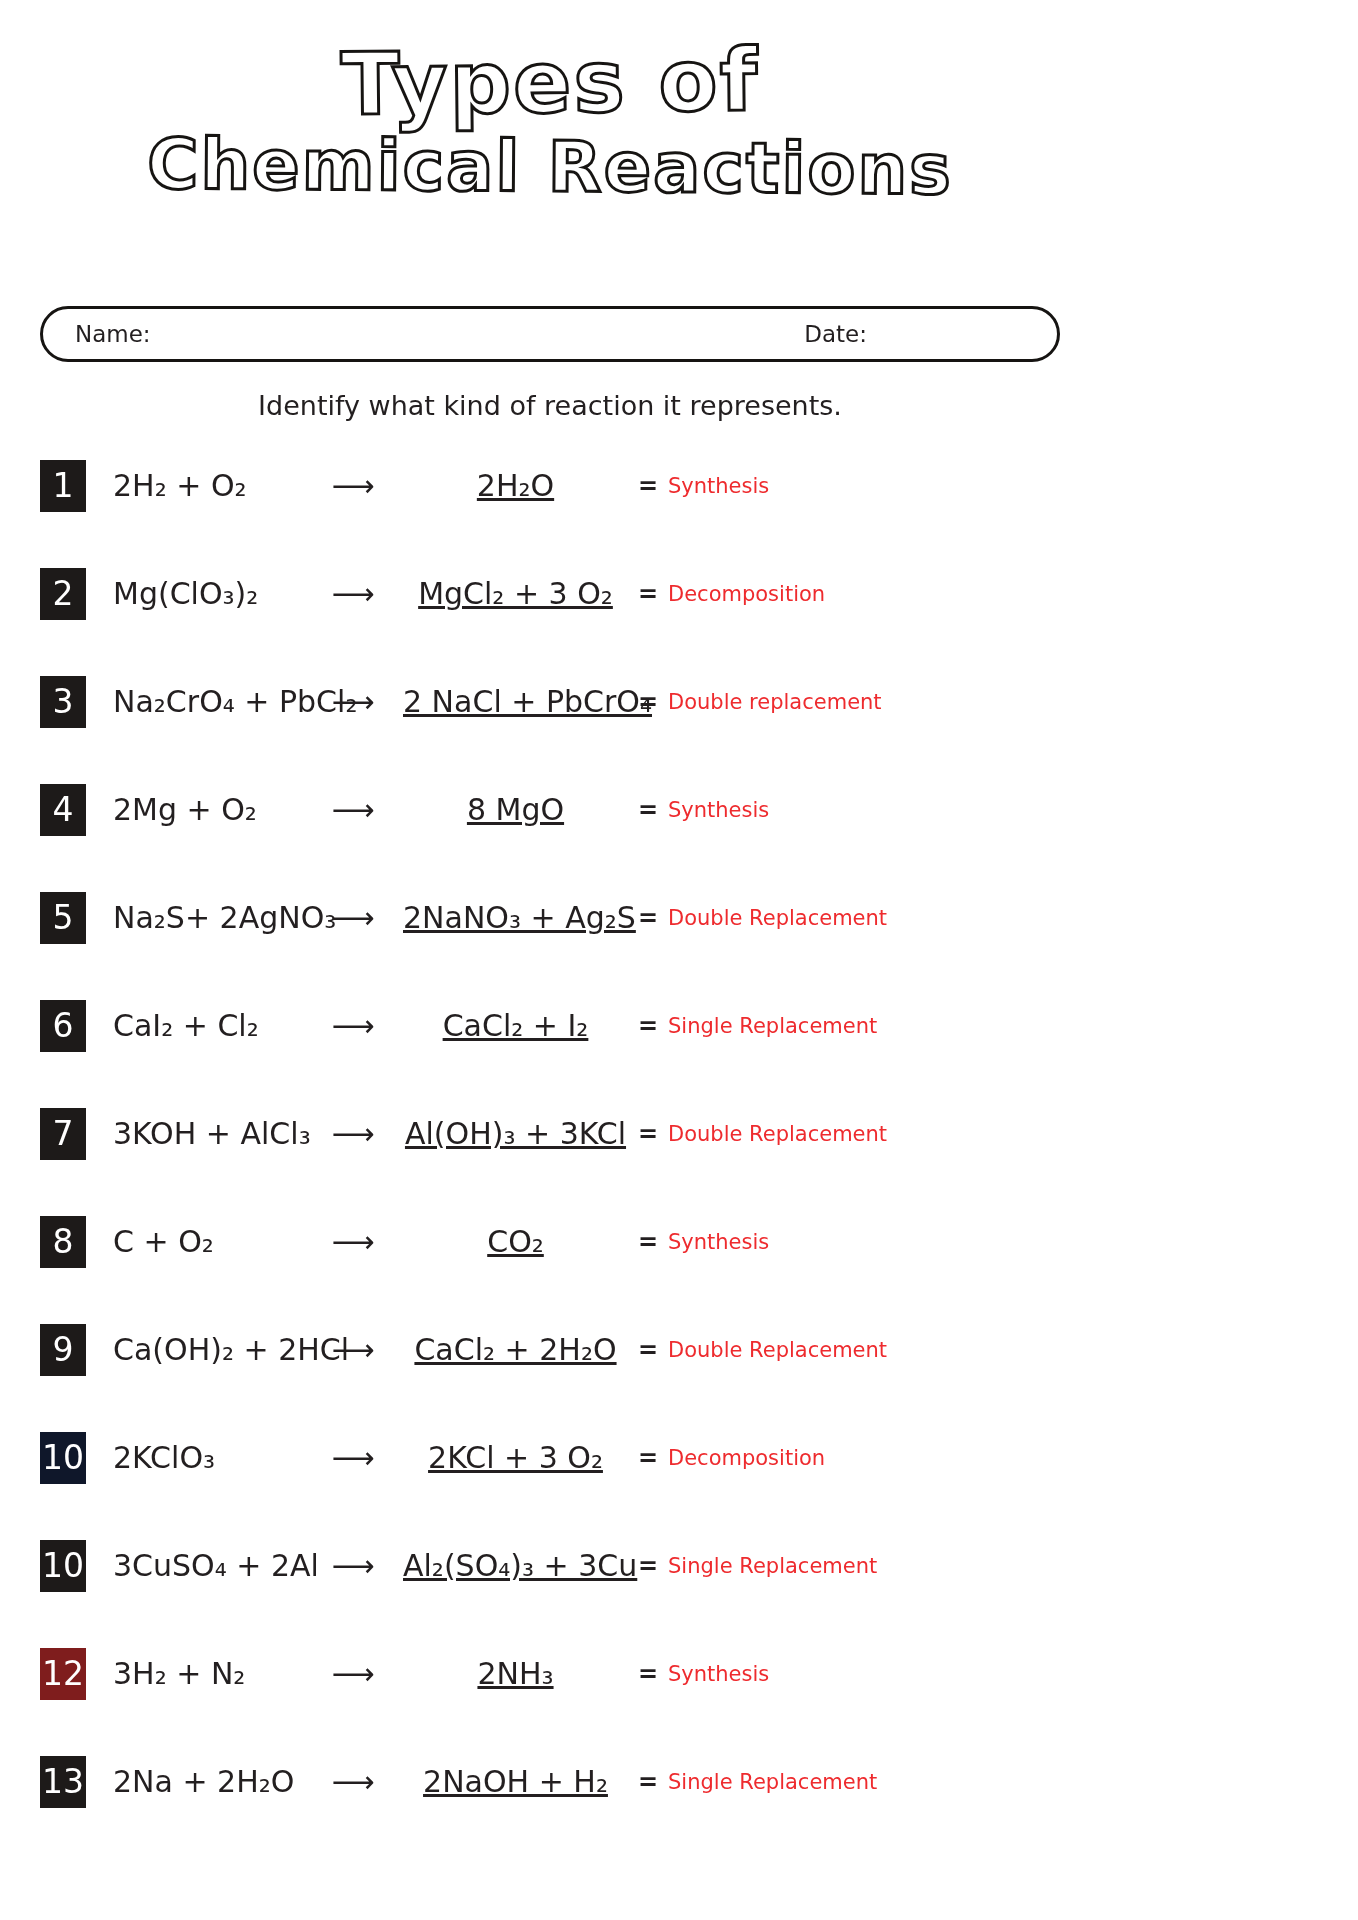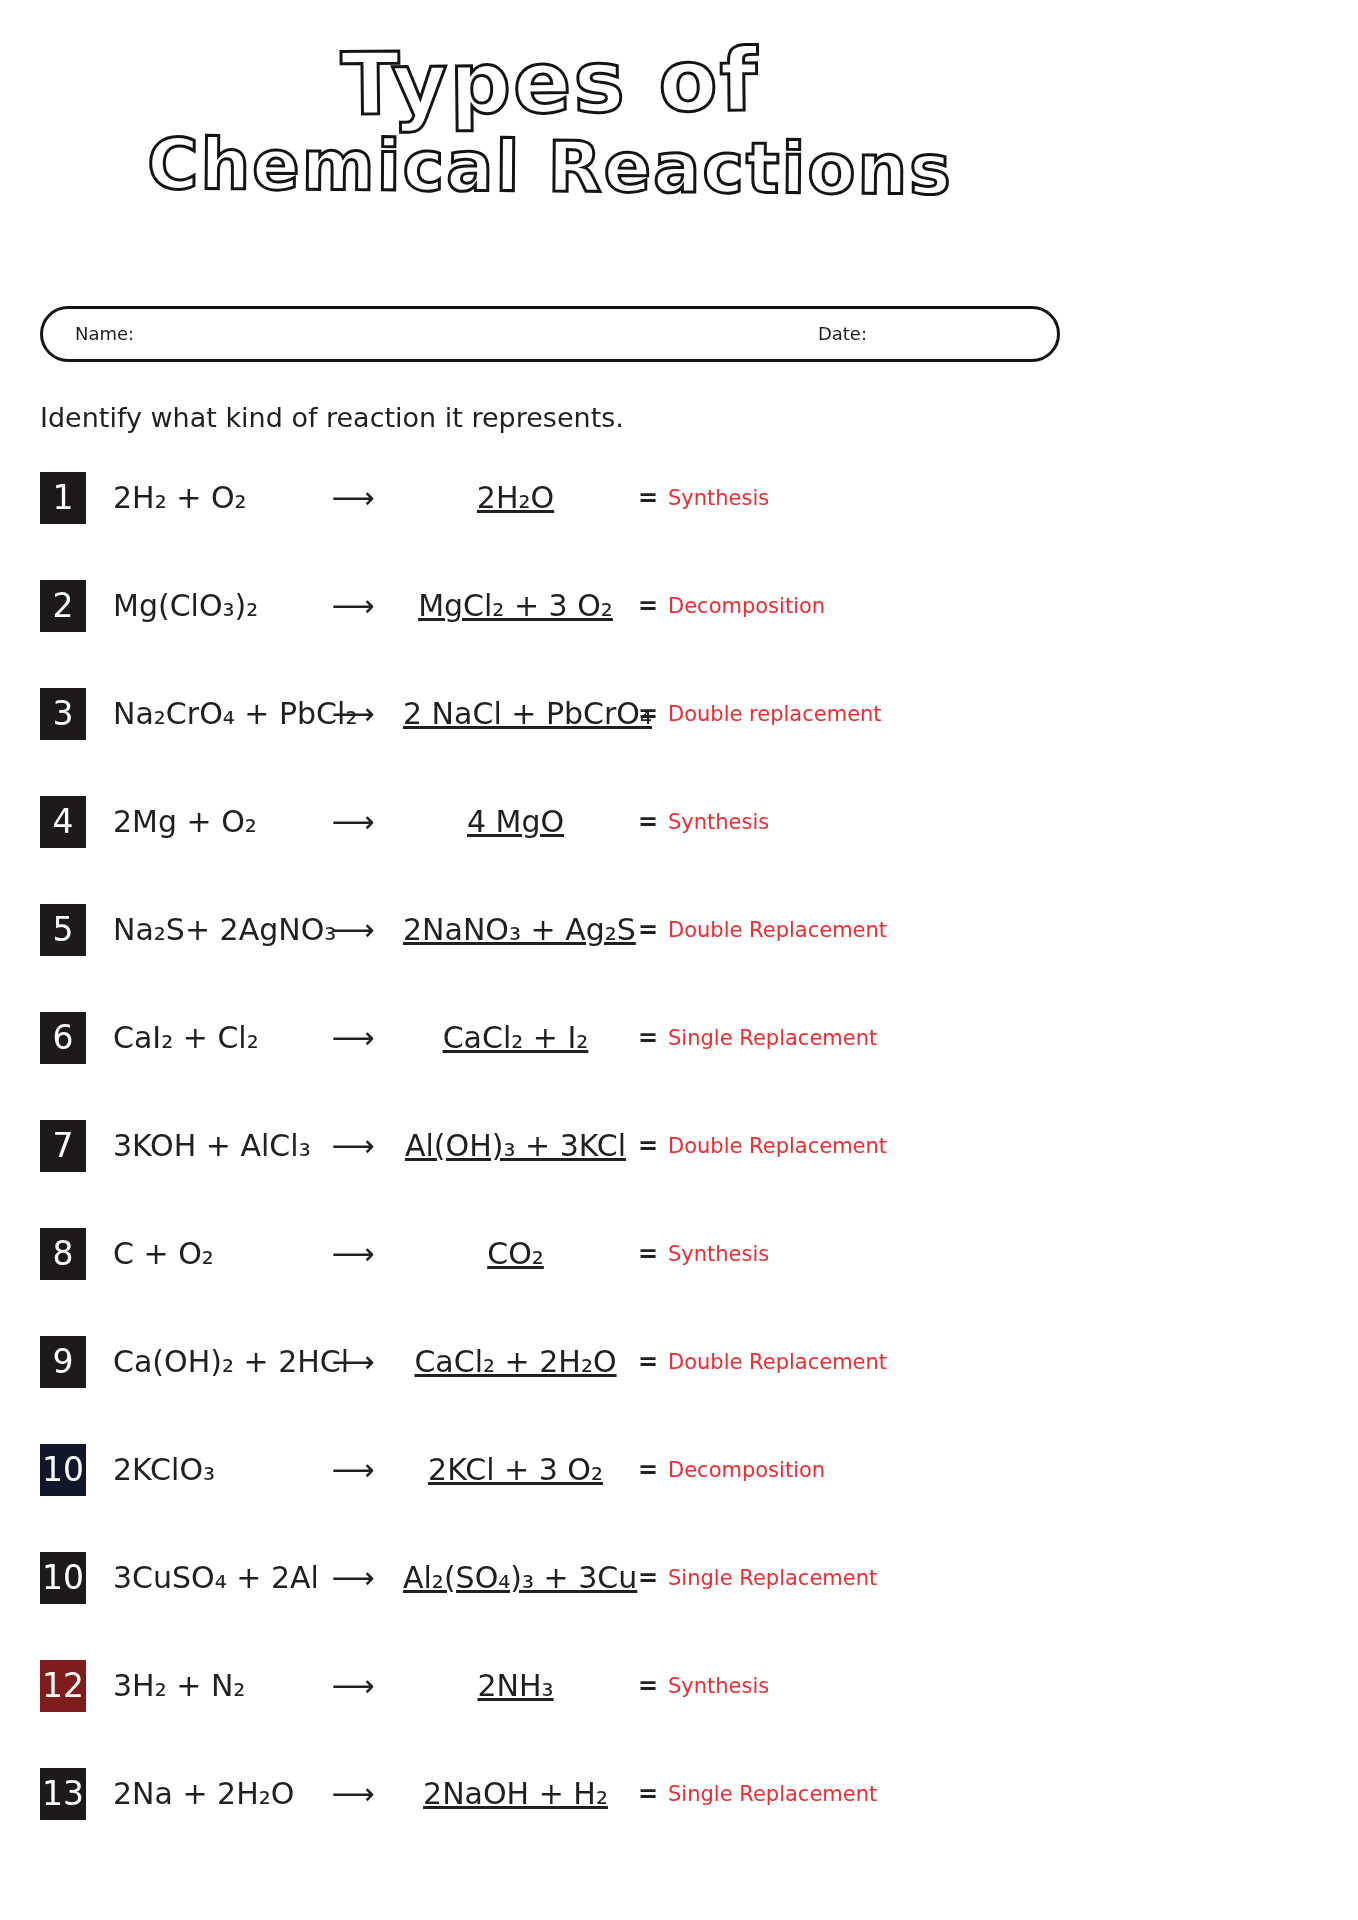--- a/index.html
+++ b/index.html
@@ -19,27 +19,27 @@
     letter-spacing:2px;
   }
   .title-line.l1{font-size:86px;line-height:1.08;transform:rotate(-0.6deg);}
   .title-line.l2{font-size:70px;line-height:1.1;transform:rotate(0.4deg);}
 
   
   .namebar{
     margin-top:100px;height:50px;
     border:3px solid #161412;border-radius:30px;
     display:flex;align-items:center;
-    font-size:18px;background:#fff;
+    font-size:23px;background:#fff;
   }
   .name-label{margin-left:32px;}
   .date-label{margin-left:auto;margin-right:190px;}
 
   
-  .instruction{margin-top:40px;text-align:left;font-size:27px;font-weight:500;}
+  .instruction{margin-top:28px;text-align:center;font-size:27px;font-weight:500;}
 
   
   .rows{margin-top:38px;display:flex;flex-direction:column;gap:54px;}
   .row{
     display:grid;
     grid-template-columns:73px 190px 100px 225px 40px auto;
     align-items:center;height:54px;
   }
   .badge{
     width:46px;height:52px;
@@ -111,21 +111,21 @@
     </div>
 
     <div class="row">
       <div>
           <div class="badge" style="background: rgb(29, 26, 25);">
             <span>4</span>
           </div>
         </div>
       <div class="reactants">2Mg + O₂</div>
       <div class="arrow">⟶</div>
-      <div class="products">4 MgO</div>
+      <div class="products">8 MgO</div>
       <div class="equals">=</div>
       <div class="answer" style="color: rgb(238, 43, 46);">Synthesis</div>
     </div>
 
     <div class="row">
       <div>
           <div class="badge" style="background: rgb(29, 26, 25);">
             <span>5</span>
           </div>
         </div>

